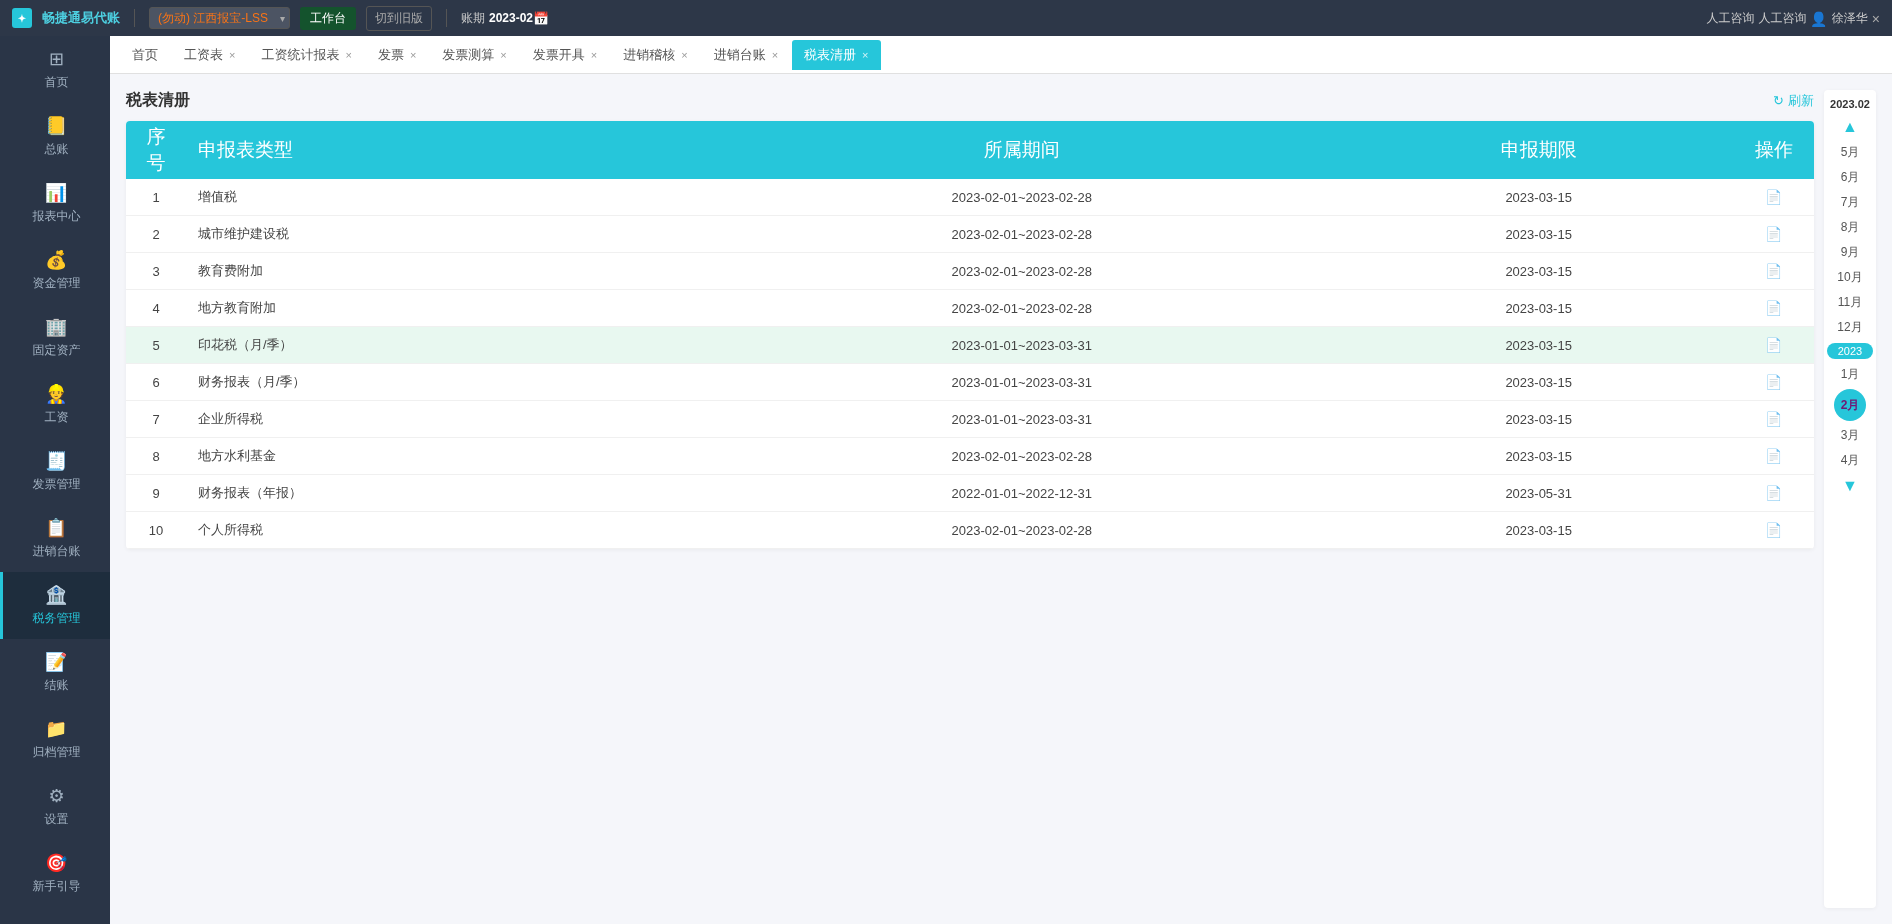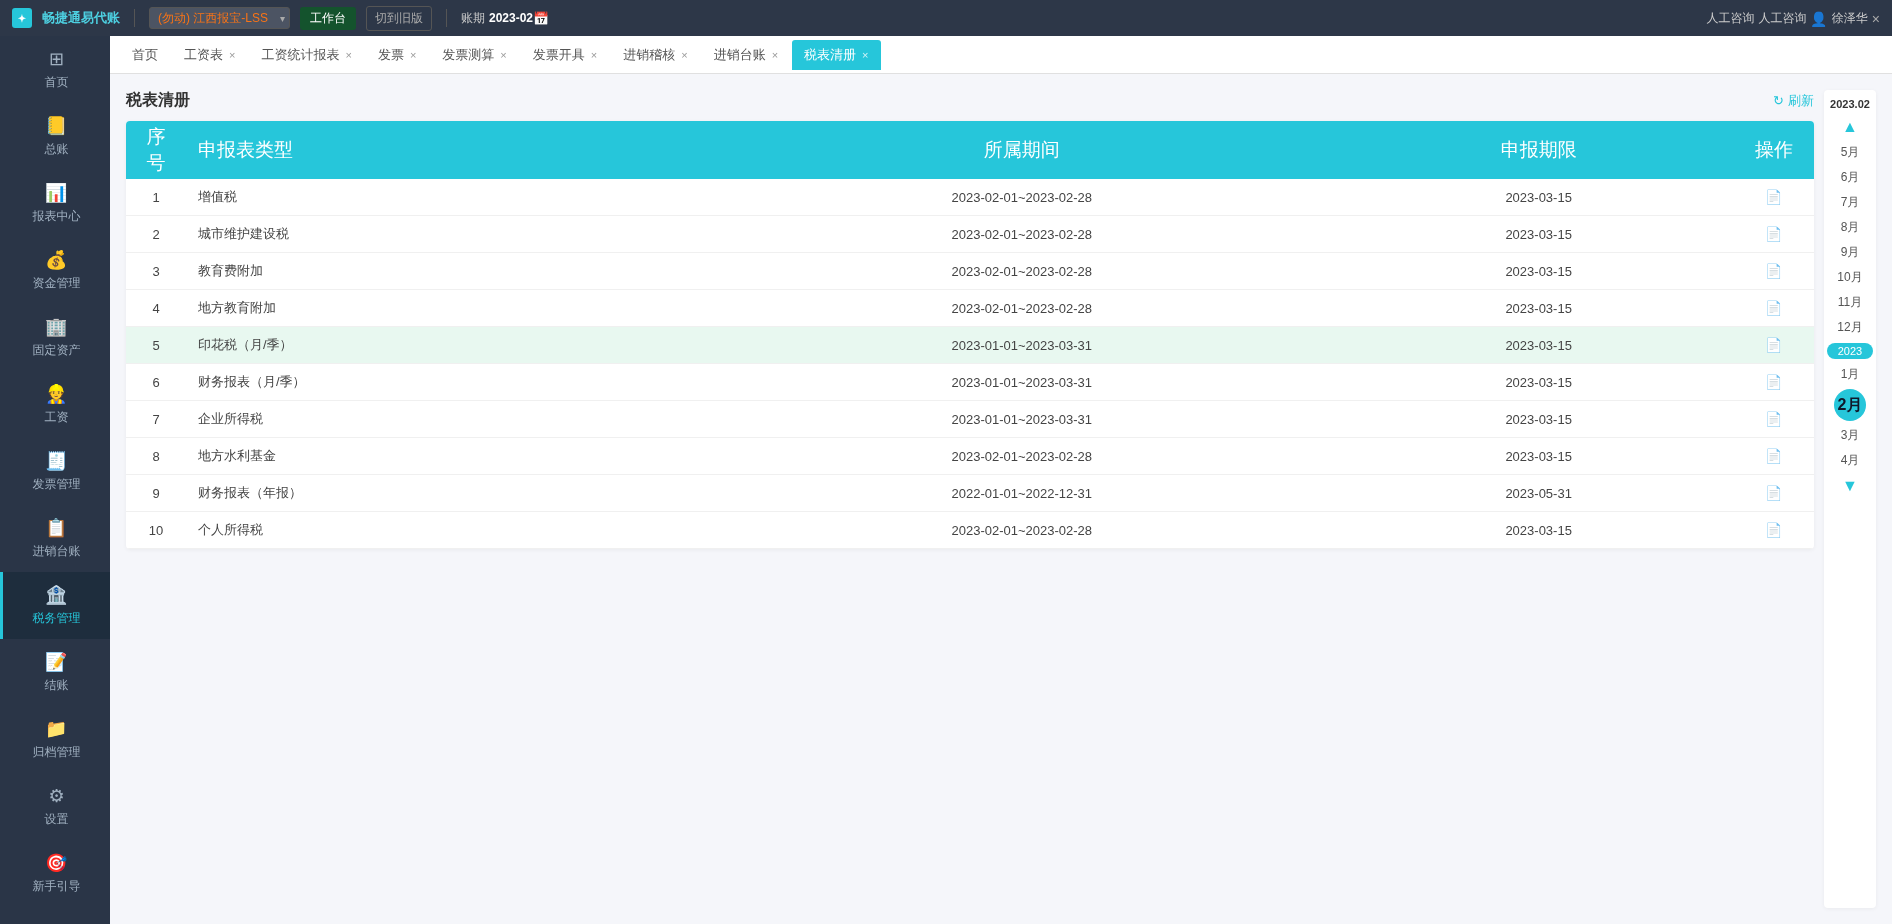--- a/index.html
+++ b/index.html
@@ -527,21 +527,21 @@
         <div class="timeline-month">5月</div>
         <div class="timeline-month">6月</div>
         <div class="timeline-month">7月</div>
         <div class="timeline-month">8月</div>
         <div class="timeline-month">9月</div>
         <div class="timeline-month">10月</div>
         <div class="timeline-month">11月</div>
         <div class="timeline-month">12月</div>
         <div style="background:#26c6da;color:#fff;font-size:11px;padding:2px 6px;border-radius:8px;margin:3px auto;text-align:center;width:90%;">2023</div>
         <div class="timeline-month">1月</div>
-        <div style="background:#26c6da;color:#0f172a;border-radius:50%;width:32px;height:32px;display:flex;align-items:center;justify-content:center;margin:2px auto;font-size:16px;font-weight:bold;cursor:pointer;">2月</div>
+        <div style="background:#26c6da;color:#701a75;border-radius:50%;width:32px;height:32px;display:flex;align-items:center;justify-content:center;margin:2px auto;font-size:12px;font-weight:bold;cursor:pointer;">2月</div>
         <div class="timeline-month">3月</div>
         <div class="timeline-month">4月</div>
         <div class="timeline-down-btn">▼</div>
       </div>
 
     </div>
   </div>
 </div>
 
 </body></html>

